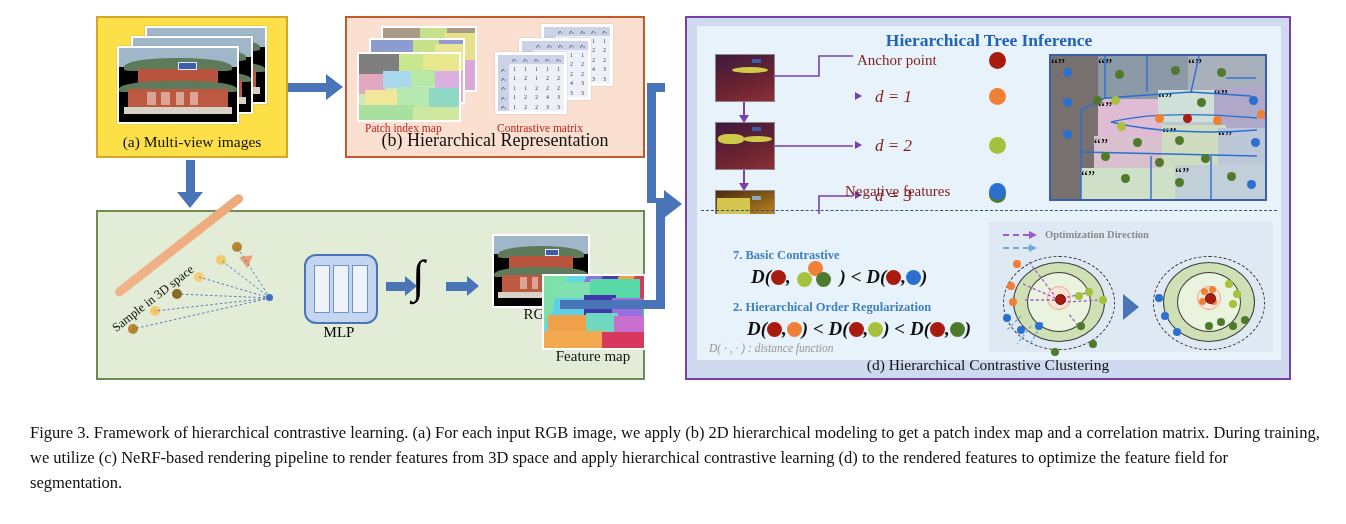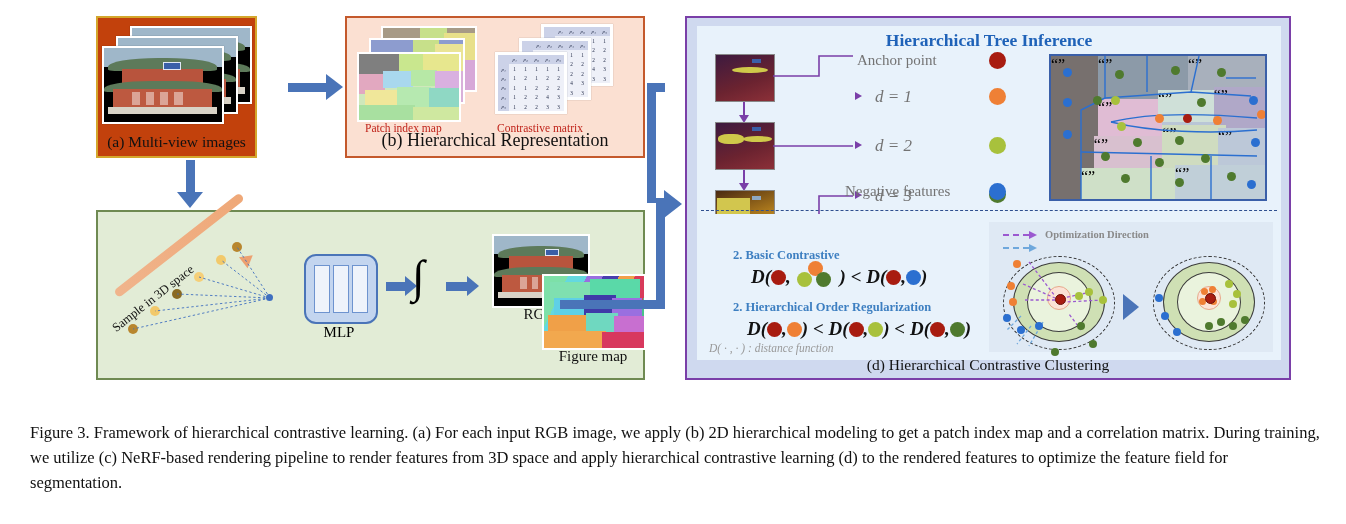--- a/index.html
+++ b/index.html
@@ -2,21 +2,21 @@
 <html><head>
 <meta charset="utf-8">
 <style>
   html,body{margin:0;padding:0;background:#fff;}
   body{width:1346px;height:524px;font-family:"Liberation Serif",serif;position:relative;overflow:hidden;}
   .fig{position:absolute;left:0;top:0;width:1346px;height:404px;}
   .panel{position:absolute;box-sizing:border-box;}
   .panel-label{position:absolute;left:0;right:0;text-align:center;font-family:"Liberation Serif",serif;color:#111;}
 
   
-  #panelA{left:96px;top:16px;width:161px;height:142px;background:#c2410c;border:2px solid #d4a72c;padding-left:32px;}
+  #panelA{left:96px;top:16px;width:192px;height:142px;background:#fde047;border:2px solid #d4a72c;padding-left:32px;}
   #panelA .panel-label{bottom:5px;font-size:15.5px;}
   .photo-stack{position:absolute;left:50%;top:8px;transform:translateX(-50%);width:150px;height:92px;}
   .ph{position:absolute;border:2px solid #fff;box-shadow:0 0 1px rgba(0,0,0,.35);overflow:hidden;}
   .temple{position:absolute;inset:0;background:
      linear-gradient(#000 0 100%);
   }
   .temple i{position:absolute;display:block;}
   .t-sky{left:0;top:0;right:0;height:26%;background:#9fb7c9;}
   .t-roof1{left:4%;top:14%;width:92%;height:17%;background:#5d7a5a;border-radius:46% 46% 6% 6%/70% 70% 12% 12%;}
   .t-roof2{left:0%;top:44%;width:100%;height:15%;background:#5d7a5a;border-radius:40% 40% 5% 5%/70% 70% 10% 10%;}
@@ -68,21 +68,21 @@
   .d-top{position:absolute;left:10px;top:8px;width:584px;height:207px;background:#e8f2fb;}
   .d-bot{position:absolute;left:10px;top:196px;width:584px;height:146px;background:#e8f2fb;}
   .dashed-sep{position:absolute;left:14px;top:192px;width:576px;border-top:1.6px dashed #2f4f8f;}
   .d-title{position:absolute;width:100%;text-align:center;color:#1f62b8;font-weight:bold;}
 
   .thumb{position:absolute;width:58px;height:46px;border:1px solid #888;overflow:hidden;background:#2b1230;}
   .thumb k{position:absolute;display:block;}
   .vArrow{position:absolute;width:2px;background:#7a3fa8;}
   .vArrow:after{content:"";position:absolute;left:-4px;bottom:-7px;border-top:8px solid #7a3fa8;border-left:5px solid transparent;border-right:5px solid transparent;}
 
-  .leg-txt{position:absolute;font-size:15px;color:#737373;white-space:nowrap;}
+  .leg-txt{position:absolute;font-size:15px;color:#7f1d1d;white-space:nowrap;}
   .leg-dot{position:absolute;width:17px;height:17px;border-radius:50%;}
   .hook-arrow{position:absolute;border-left:7px solid #7a3fa8;border-top:4.5px solid transparent;border-bottom:4.5px solid transparent;}
 
   .segmap{position:absolute;left:352px;top:28px;width:214px;height:143px;border:2px solid #3a5fa8;overflow:hidden;background:#b9c6d6;}
   .segmap q{position:absolute;display:block;}
   .sp{position:absolute;width:9px;height:9px;border-radius:50%;}
 
   .eq{position:absolute;font-size:19px;font-family:"Liberation Serif",serif;font-weight:bold;font-style:italic;white-space:nowrap;color:#111;}
   .eq .dot{display:inline-block;width:15px;height:15px;border-radius:50%;vertical-align:-2px;}
   .sub-h{position:absolute;font-size:12.5px;font-weight:bold;color:#3d7fc1;white-space:nowrap;}
@@ -425,21 +425,21 @@
         <u style="left:10%;top:30%;width:34%;height:26%;background:#5fd0e6;"></u>
         <u style="left:40%;top:26%;width:32%;height:28%;background:#3f3aa8;"></u>
         <u style="left:68%;top:30%;width:30%;height:26%;background:#9a6fe0;"></u>
         <u style="left:4%;top:54%;width:40%;height:24%;background:#f0a048;"></u>
         <u style="left:42%;top:52%;width:32%;height:26%;background:#6fd8c0;"></u>
         <u style="left:70%;top:56%;width:30%;height:22%;background:#c86fd0;"></u>
         <u style="left:0;top:76%;width:62%;height:24%;background:#f2a84e;"></u>
         <u style="left:58%;top:78%;width:42%;height:22%;background:#d8385e;"></u>
       </div>
     </div>
-    <div class="panel-label" style="left:430px;right:auto;width:130px;bottom:auto;top:136px;font-size:15px;">Figure map</div>
+    <div class="panel-label" style="left:430px;right:auto;width:130px;bottom:auto;top:136px;font-size:15px;">Feature map</div>
 
   </div>
 
   <div class="panel" id="panelD">
 
     <div class="d-top">
       <div class="d-title" style="top:4px;font-size:17.5px;">Hierarchical Tree Inference</div>
 
       <div class="thumb" style="left:18px;top:28px;">
         <k style="left:0;top:0;right:0;bottom:0;background:linear-gradient(160deg,#3d1a3f,#6b2330 60%,#8c3038);"></k>
@@ -536,21 +536,21 @@
         <div class="sp" style="left:70px;top:118px;background:#4f7a2e;"></div>
         <div class="sp" style="left:124px;top:122px;background:#4f7a2e;"></div>
         <div class="sp" style="left:176px;top:116px;background:#4f7a2e;"></div>
         <div class="sp" style="left:196px;top:124px;background:#2b6fd0;"></div>
       </div>
     </div>
 
     <div class="dashed-sep"></div>
 
     <div class="d-bot">
-      <div class="sub-h" style="left:36px;top:34px;">2. Basic Contrastive</div>
+      <div class="sub-h" style="left:36px;top:34px;">7. Basic Contrastive</div>
 
       <div class="eq" style="left:54px;top:52px;">
         <span>D(</span><span class="dot" style="background:#a81c10"></span><span>, </span><span style="position:relative;display:inline-block;width:44px;height:16px;vertical-align:-3px;">
           <span class="dot" style="position:absolute;left:12px;top:-9px;background:#ef8035"></span>
           <span class="dot" style="position:absolute;left:1px;top:2px;background:#a8c13c"></span>
           <span class="dot" style="position:absolute;left:20px;top:2px;background:#4f7a2e"></span>
         </span><span>) &lt; D(</span><span class="dot" style="background:#a81c10"></span><span>,</span><span class="dot" style="background:#2b6fd0"></span><span>)</span>
       </div>
 
       <div class="sub-h" style="left:36px;top:86px;">2. Hierarchical Order Regularization</div>

